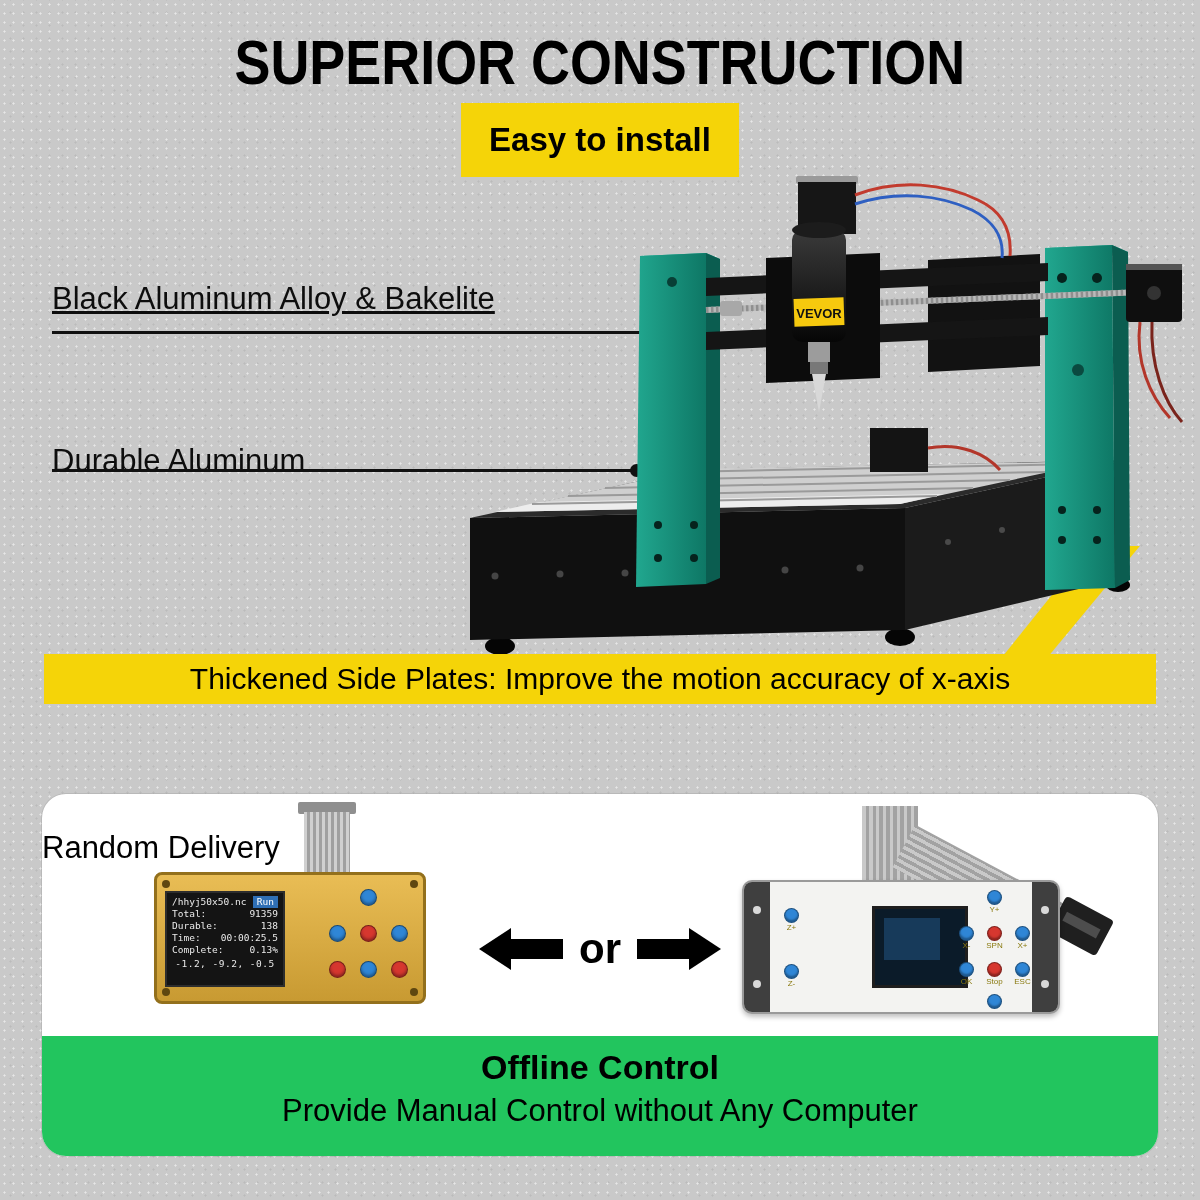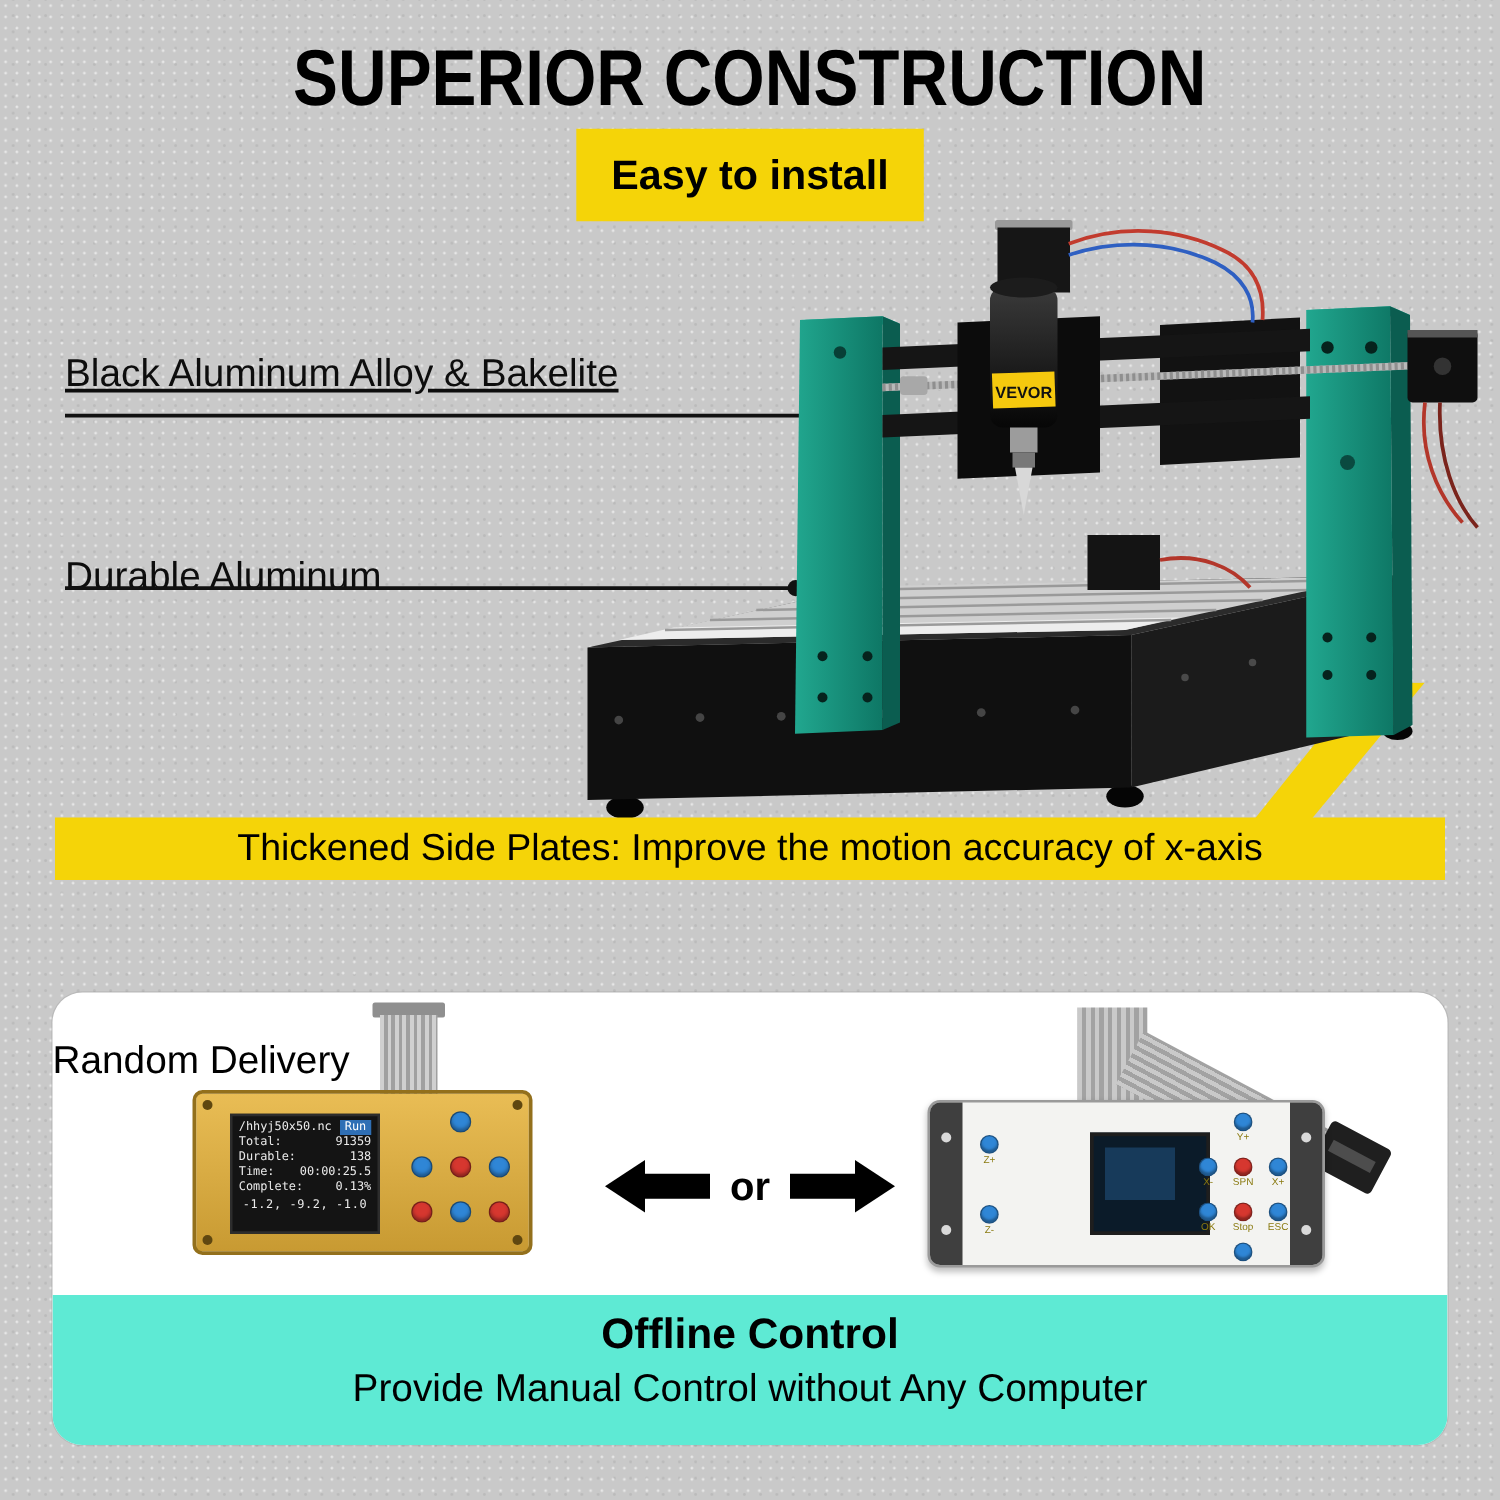--- a/index.html
+++ b/index.html
@@ -48,21 +48,21 @@
   .lc-ribbon-connector { position:absolute; left:256px; top:8px; width:58px; height:12px; background:#8f8f8f; border-radius:2px; }
   .lc-ribbon { position:absolute; left:262px; top:18px; width:46px; height:66px;
     background:repeating-linear-gradient(90deg,#d0d0d0 0 3px,#a0a0a0 3px 6px); }
   .lc-board {
     position:absolute; left:112px; top:78px; width:272px; height:132px;
     background:linear-gradient(180deg,#e9bd55,#c89a32);
     border:3px solid #93701c; border-radius:8px;
   }
   .lc-screw { position:absolute; width:8px; height:8px; border-radius:50%; background:#5f4710; }
   .lc-screen {
-    position:absolute; left:27px; top:16px; width:120px; height:96px;
+    position:absolute; left:8px; top:16px; width:120px; height:96px;
     background:#141414; border:2px solid #2d2d2d; padding:3px 5px;
     font-family:"DejaVu Sans Mono", monospace; font-size:9.5px; line-height:12px; color:#eaeaea;
   }
   .lc-screen-top { display:flex; justify-content:space-between; align-items:center; }
   .lc-run { background:#2f6fb5; padding:0 4px; color:#fff; }
   .lc-row { display:flex; justify-content:space-between; }
   .lc-coords { margin-top:2px; text-align:center; letter-spacing:0.5px; }
   .pbtn { position:absolute; width:17px; height:17px; border-radius:50%;
     border:1px solid rgba(0,0,0,0.45); box-shadow:inset 0 -2px 3px rgba(0,0,0,0.35); }
   .pbtn.blue { background:#2f86d6; }
@@ -94,24 +94,24 @@
   .rc-btn .dot.red  { background:#d6372f; }
   .rc-btn .lbl { position:absolute; top:15px; left:-9px; width:33px; text-align:center;
     font-size:8px; line-height:9px; color:#8a7a10; }
 
   .or-row { position:absolute; left:0; top:132px; width:100%; height:46px;
     display:flex; align-items:center; justify-content:center; gap:16px; }
   .arrow { display:flex; align-items:center; }
   .arrow .shaft { width:52px; height:20px; background:#000; }
   .arrow .head-l { width:0; height:0; border-top:21px solid transparent; border-bottom:21px solid transparent; border-right:32px solid #000; }
   .arrow .head-r { width:0; height:0; border-top:21px solid transparent; border-bottom:21px solid transparent; border-left:32px solid #000; }
-  .or-text { font-size:32px; font-weight:bold; color:#000; }
+  .or-text { font-size:42px; font-weight:bold; color:#000; }
 
   .panel-footer { position:absolute; left:0; bottom:0; width:100%; height:120px;
-    background:#5eead4; text-align:center; }
+    background:#22c55e; text-align:center; }
   .footer-title { padding-top:12px; font-size:34px; font-weight:bold; color:#000; }
   .footer-sub { padding-top:6px; font-size:31px; color:#000; }
 </style>
 </head>
 <body>
 
 <div class="canvas">
 
   <div class="title">
     <span class="title-inner">SUPERIOR CONSTRUCTION</span>
@@ -269,21 +269,21 @@
           <span>138</span>
         </div>
         <div class="lc-row">
           <span>Time:</span>
           <span>00:00:25.5</span>
         </div>
         <div class="lc-row">
           <span>Complete:</span>
           <span>0.13%</span>
         </div>
-        <div class="lc-coords">-1.2,  -9.2,  -1.0</div>
+        <div class="lc-coords">-1.2,  -9.2,  -0.5</div>
       </div>
 
       <div class="pbtn blue" style="left:203px; top:14px;"></div>
       <div class="pbtn blue" style="left:172px; top:50px;"></div>
       <div class="pbtn red" style="left:203px; top:50px;"></div>
       <div class="pbtn blue" style="left:234px; top:50px;"></div>
       <div class="pbtn red" style="left:172px; top:86px;"></div>
       <div class="pbtn blue" style="left:203px; top:86px;"></div>
       <div class="pbtn red" style="left:234px; top:86px;"></div>
     </div>

